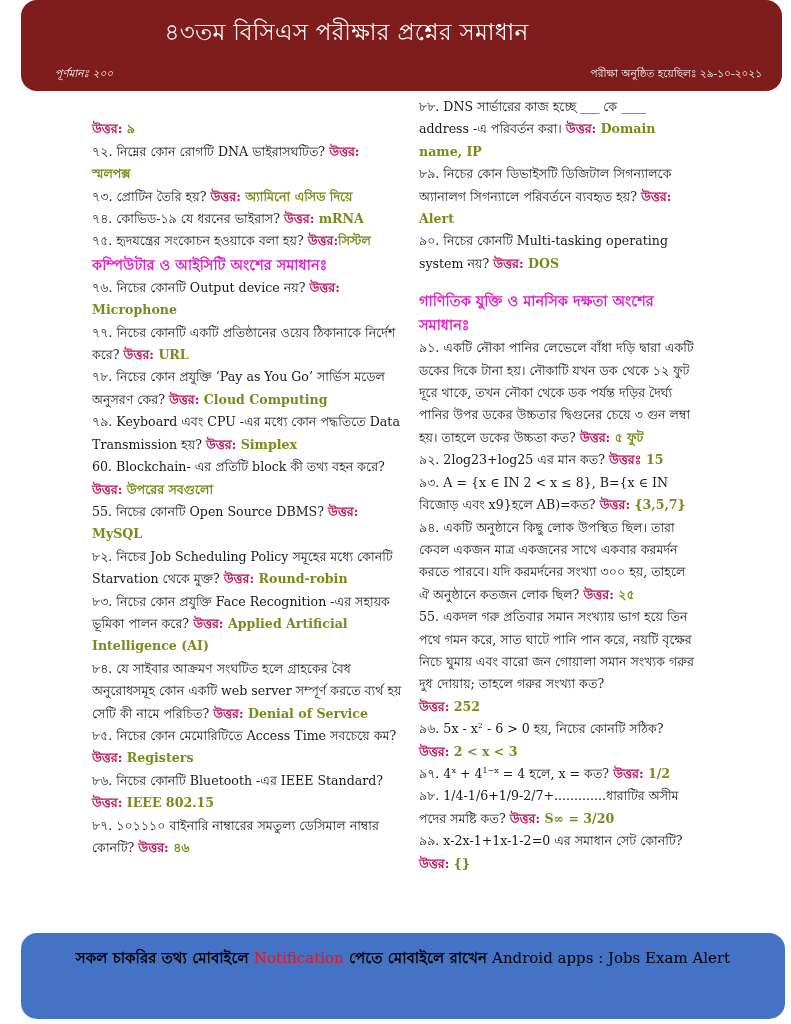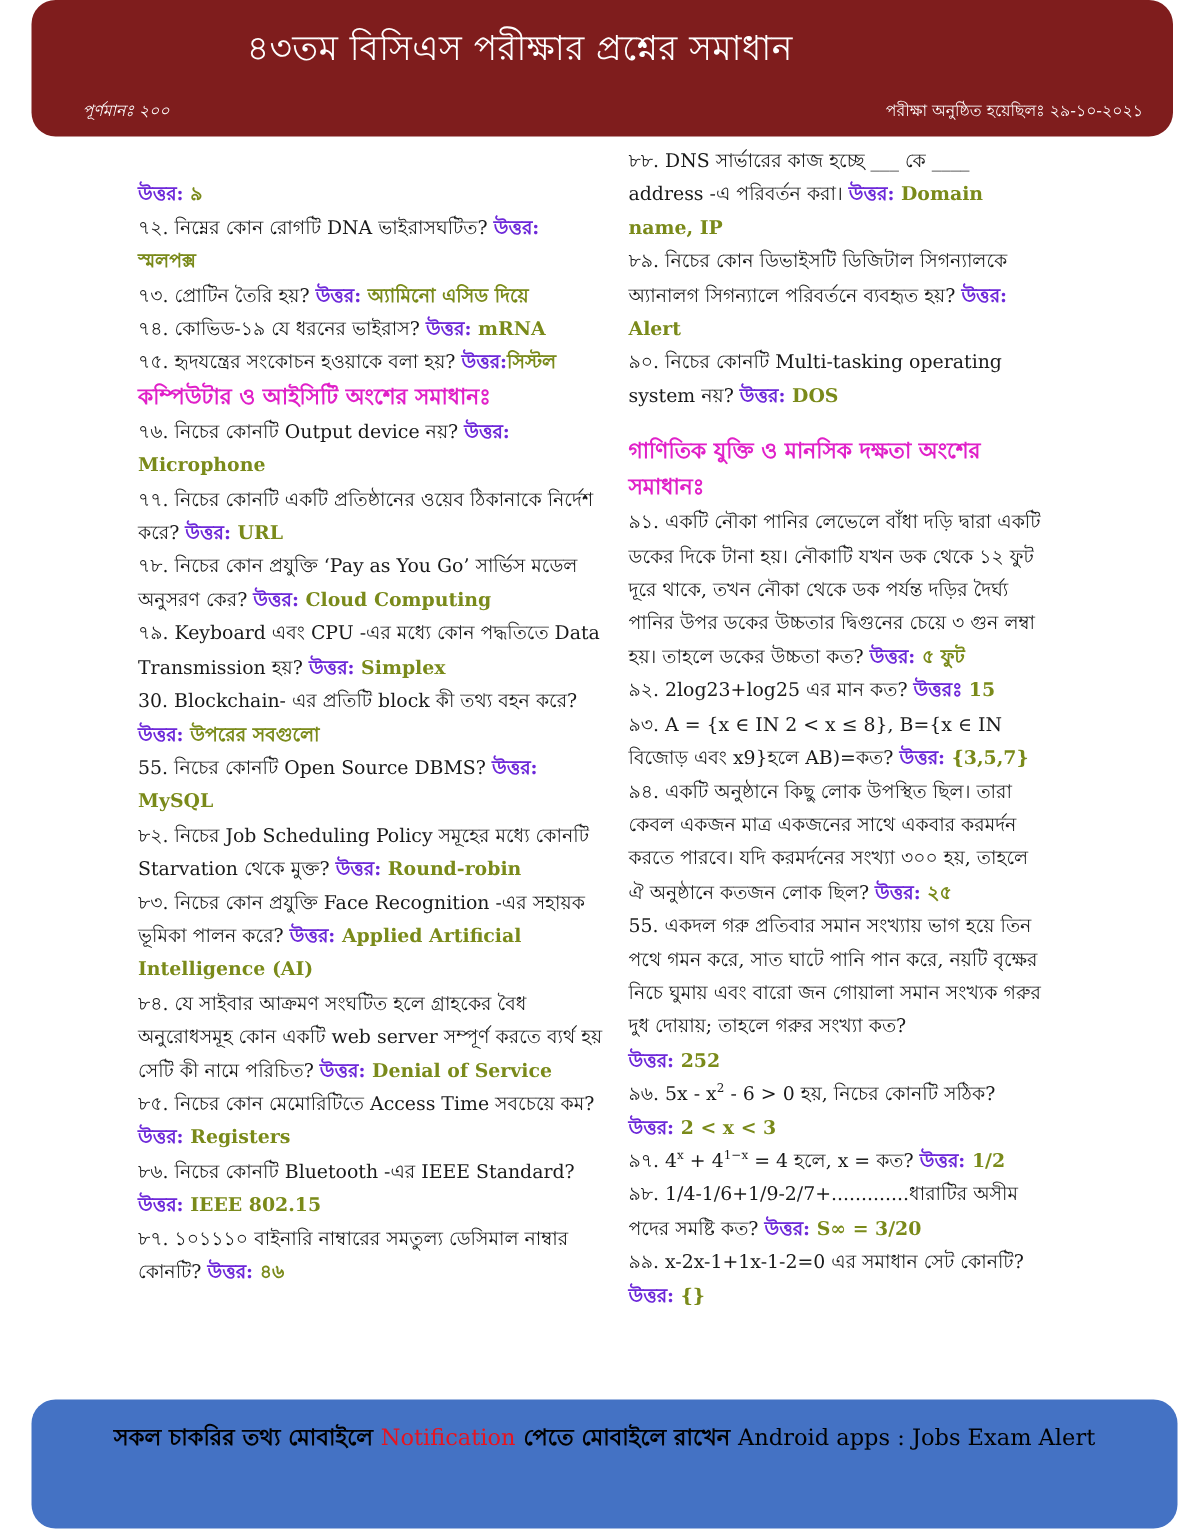--- a/index.html
+++ b/index.html
@@ -23,21 +23,21 @@
     font-family: "DejaVu Sans", "Liberation Sans", sans-serif;
   }
   .header .meta-left { left: 34px; font-style: italic; }
   .header .meta-right { right: 20px; }
 
   .col { position: absolute; top: 96px; font-size: 12.6px; line-height: 22.4px; }
   .col.left { left: 92px; width: 312px; }
   .col.right { left: 419px; width: 278px; }
   .q { margin: 0; }
   .ans { color: #7a8a1a; font-weight: bold; }
-  .ans .lbl { color: #6d28d9; }
+  .ans .lbl { color: #be185d; }
   .section {
     color: #e020c8; font-weight: bold; font-size: 14.5px; line-height: 24px;
     font-family: "DejaVu Sans", "Liberation Sans", sans-serif; margin: 0;
   }
   .section.gap { margin-top: 14px; }
   sup { font-size: 8px; line-height: 0; }
 
   .footer {
     position: absolute; left: 21px; top: 933px; width: 764px; height: 86px;
     background: #4472c4; border-radius: 16px; box-sizing: border-box;
@@ -64,21 +64,21 @@
   <p class="q"><span>৭৩. প্রোটিন তৈরি হয়?</span> <span class="ans"><span class="lbl">উত্তর:</span> <span>অ্যামিনো এসিড দিয়ে</span></span></p>
   <p class="q"><span>৭৪. কোভিড-১৯ যে ধরনের ভাইরাস?</span> <span class="ans"><span class="lbl">উত্তর:</span> <span>mRNA</span></span></p>
   <p class="q"><span>৭৫. হৃদযন্ত্রের সংকোচন হওয়াকে বলা হয়?</span> <span class="ans"><span class="lbl">উত্তর:</span><span>সিস্টল</span></span></p>
 
   <p class="section">কম্পিউটার ও আইসিটি অংশের সমাধানঃ</p>
 
   <p class="q"><span>৭৬. নিচের কোনটি Output device নয়?</span> <span class="ans"><span class="lbl">উত্তর:</span><br><span>Microphone</span></span></p>
   <p class="q"><span>৭৭. নিচের কোনটি একটি প্রতিষ্ঠানের ওয়েব ঠিকানাকে নির্দেশ করে?</span> <span class="ans"><span class="lbl">উত্তর:</span> <span>URL</span></span></p>
   <p class="q"><span>৭৮. নিচের কোন প্রযুক্তি ‘Pay as You Go’ সার্ভিস মডেল অনুসরণ কের?</span> <span class="ans"><span class="lbl">উত্তর:</span> <span>Cloud Computing</span></span></p>
   <p class="q"><span>৭৯. Keyboard এবং CPU -এর মধ্যে কোন পদ্ধতিতে Data Transmission হয়?</span> <span class="ans"><span class="lbl">উত্তর:</span> <span>Simplex</span></span></p>
-  <p class="q"><span>30. Blockchain- এর প্রতিটি block কী তথ্য বহন করে?</span> <span class="ans"><span class="lbl">উত্তর:</span> <span>উপরের সবগুলো</span></span></p>
+  <p class="q"><span>60. Blockchain- এর প্রতিটি block কী তথ্য বহন করে?</span> <span class="ans"><span class="lbl">উত্তর:</span> <span>উপরের সবগুলো</span></span></p>
   <p class="q"><span>55. নিচের কোনটি Open Source DBMS?</span> <span class="ans"><span class="lbl">উত্তর:</span><br><span>MySQL</span></span></p>
   <p class="q"><span>৮২. নিচের Job Scheduling Policy সমূহের মধ্যে কোনটি Starvation থেকে মুক্ত?</span> <span class="ans"><span class="lbl">উত্তর:</span> <span>Round-robin</span></span></p>
   <p class="q"><span>৮৩. নিচের কোন প্রযুক্তি Face Recognition -এর সহায়ক ভূমিকা পালন করে?</span> <span class="ans"><span class="lbl">উত্তর:</span> <span>Applied Artificial Intelligence (AI)</span></span></p>
   <p class="q"><span>৮৪. যে সাইবার আক্রমণ সংঘটিত হলে গ্রাহকের বৈধ অনুরোধসমূহ কোন একটি web server সম্পূর্ণ করতে ব্যর্থ হয় সেটি কী নামে পরিচিত?</span> <span class="ans"><span class="lbl">উত্তর:</span> <span>Denial of Service</span></span></p>
   <p class="q"><span>৮৫. নিচের কোন মেমোরিটিতে Access Time সবচেয়ে কম?</span> <span class="ans"><span class="lbl">উত্তর:</span> <span>Registers</span></span></p>
   <p class="q"><span>৮৬. নিচের কোনটি Bluetooth -এর IEEE Standard?</span><br><span class="ans"><span class="lbl">উত্তর:</span> <span>IEEE 802.15</span></span></p>
   <p class="q"><span>৮৭. ১০১১১০ বাইনারি নাম্বারের সমতুল্য ডেসিমাল নাম্বার কোনটি?</span> <span class="ans"><span class="lbl">উত্তর:</span> <span>৪৬</span></span></p>
 </div>
 
 <div class="col right">

